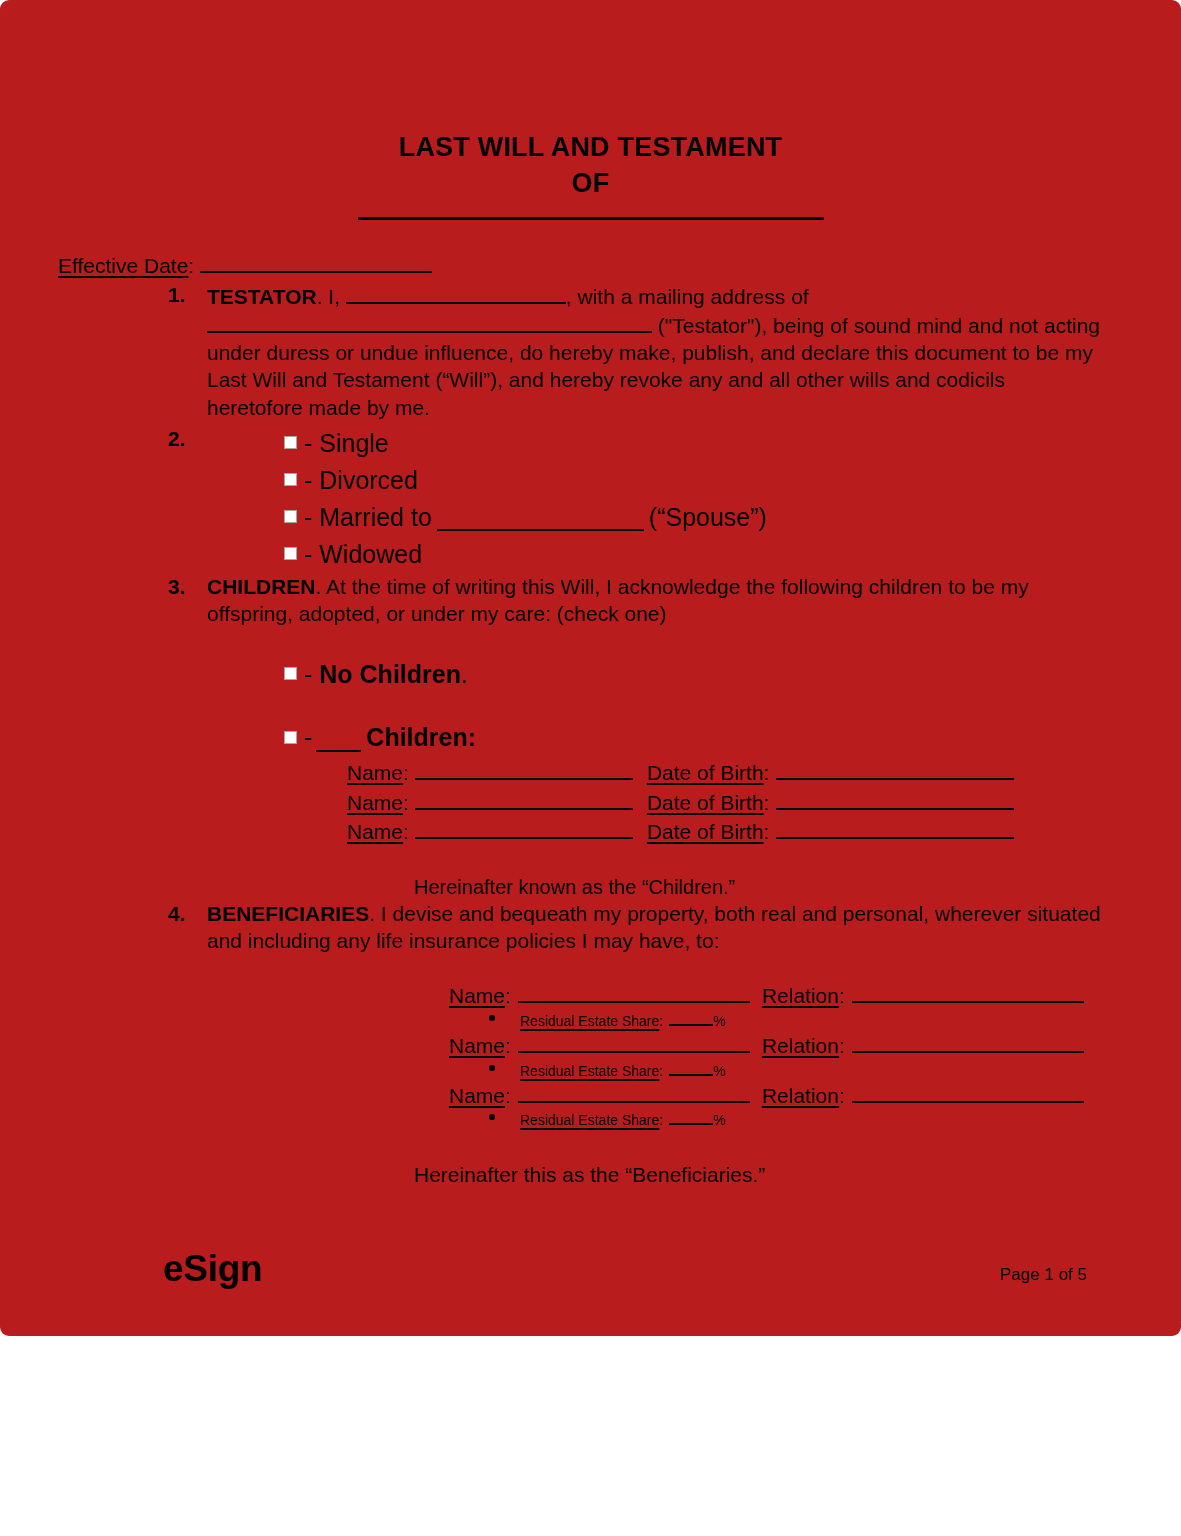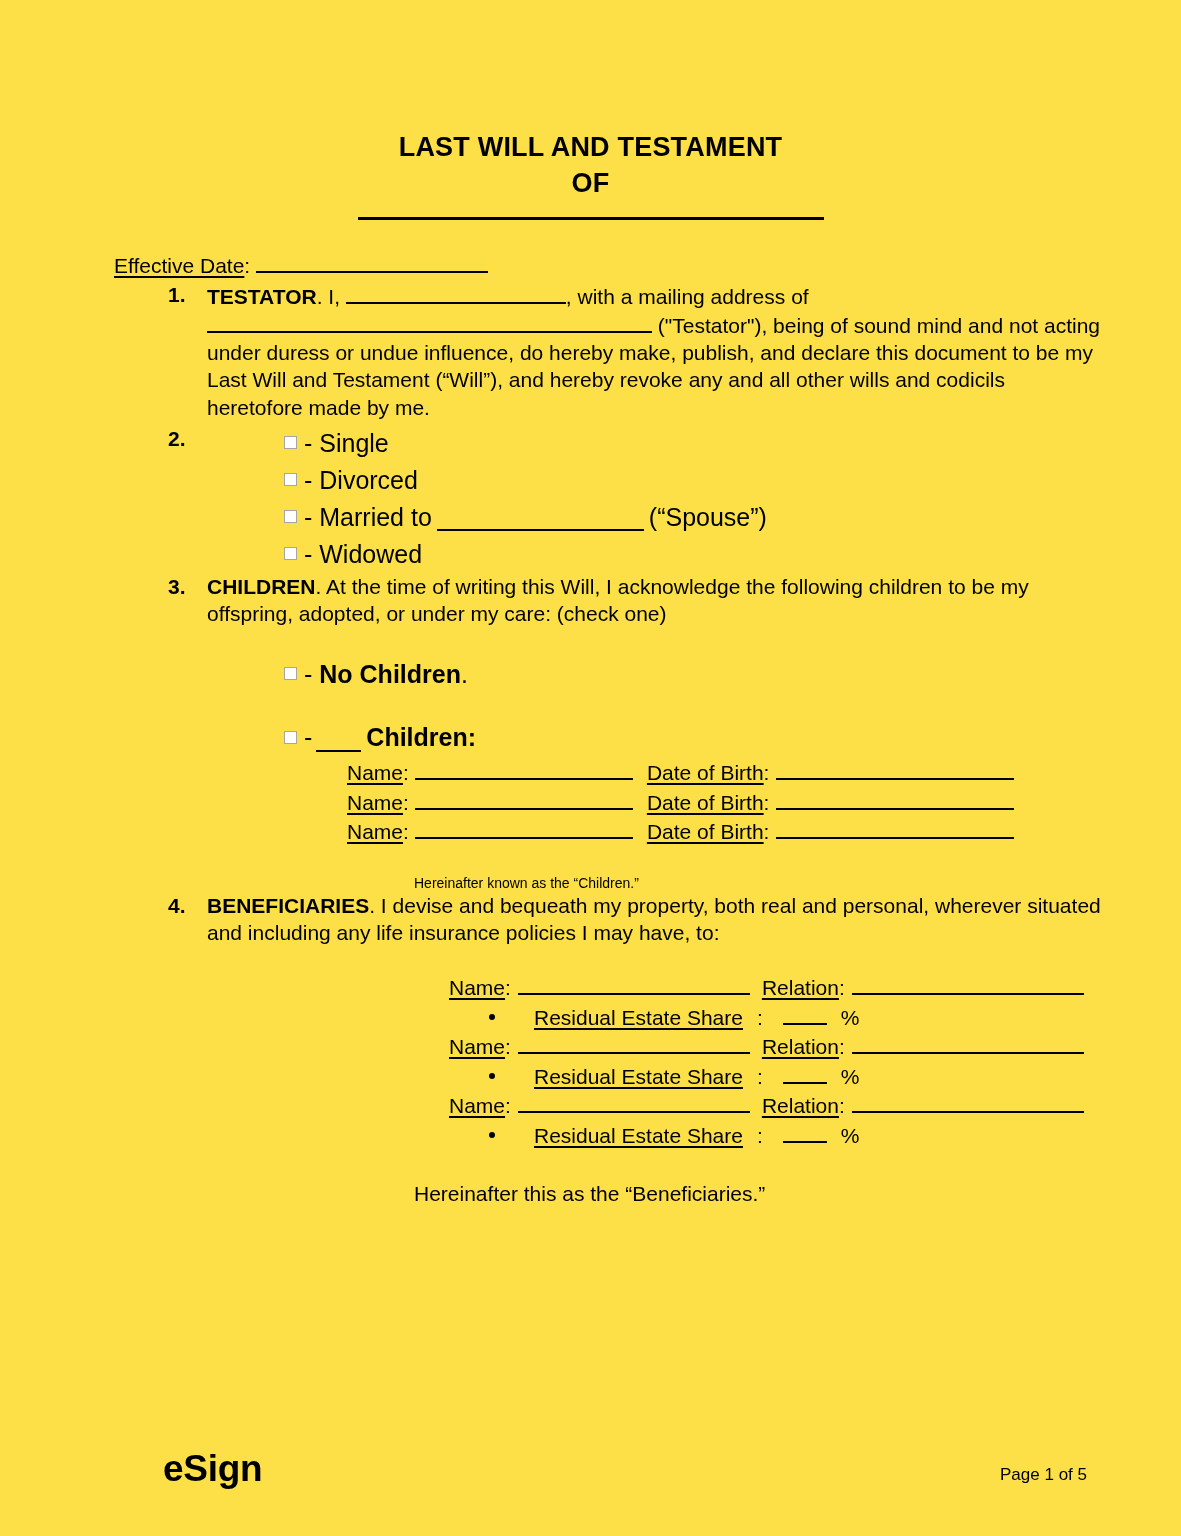--- a/index.html
+++ b/index.html
@@ -10,25 +10,26 @@
   body {
     width: 1181px;
     height: 1536px;
     font-family: "Liberation Sans", sans-serif;
     color: #000000;
     -webkit-font-smoothing: antialiased;
   }
   .page {
     position: relative;
     width: 1181px;
-    height: 1536px;
-    background: #fde047;
+    height: 1336px;
+    background: #b91c1c;
     box-sizing: border-box;
     padding: 0;
     overflow: hidden;
+    border-radius: 9px;
   }
 
   
   .title-block {
     text-align: center;
     padding-top: 130px;
   }
   .doc-title {
     font-size: 27px;
     font-weight: bold;
@@ -42,21 +43,21 @@
     justify-content: center;
   }
   .title-rule {
     width: 466px;
     border-bottom: 3px solid #000;
     height: 0;
   }
 
   
   .effective-date {
-    margin: 30px 0 0 114px;
+    margin: 30px 0 0 58px;
     font-size: 21px;
     line-height: 1.35;
     white-space: nowrap;
   }
   .u { text-decoration: underline; text-decoration-thickness: 2px; text-underline-offset: 3px; }
 
   .blank {
     display: inline-block;
     border-bottom: 2.5px solid #000;
     vertical-align: baseline;
@@ -140,44 +141,43 @@
     line-height: 1.31;
     white-space: nowrap;
   }
   .child-row .lbl { font-size: 21px; }
   .blank-childname { width: 218px; margin-left: 6px; margin-right: 14px; }
   .blank-dob { width: 238px; margin-left: 7px; }
 
   .hereinafter {
     margin-left: 207px;
     margin-top: 28px;
-    font-size: 14px;
+    font-size: 20px;
     line-height: 1.3;
   }
 
   
   .benef-block { margin-left: 242px; margin-top: 26px; }
   .benef-name-row {
     display: flex;
     align-items: baseline;
     font-size: 21px;
     line-height: 1.31;
     white-space: nowrap;
   }
   .blank-benname { width: 232px; margin-left: 7px; margin-right: 12px; }
   .blank-relation { width: 232px; margin-left: 7px; }
 
   .share-row {
     display: flex;
     align-items: baseline;
-    font-size: 21px;
+    font-size: 14px;
     line-height: 1.31;
     white-space: nowrap;
     margin-left: 40px;
-    gap: 14px;
   }
   .bullet {
     display: inline-block;
     width: 6px; height: 6px;
     border-radius: 50%;
     background: #000;
     margin-right: 25px;
     position: relative;
     top: -5px;
     flex: none;

